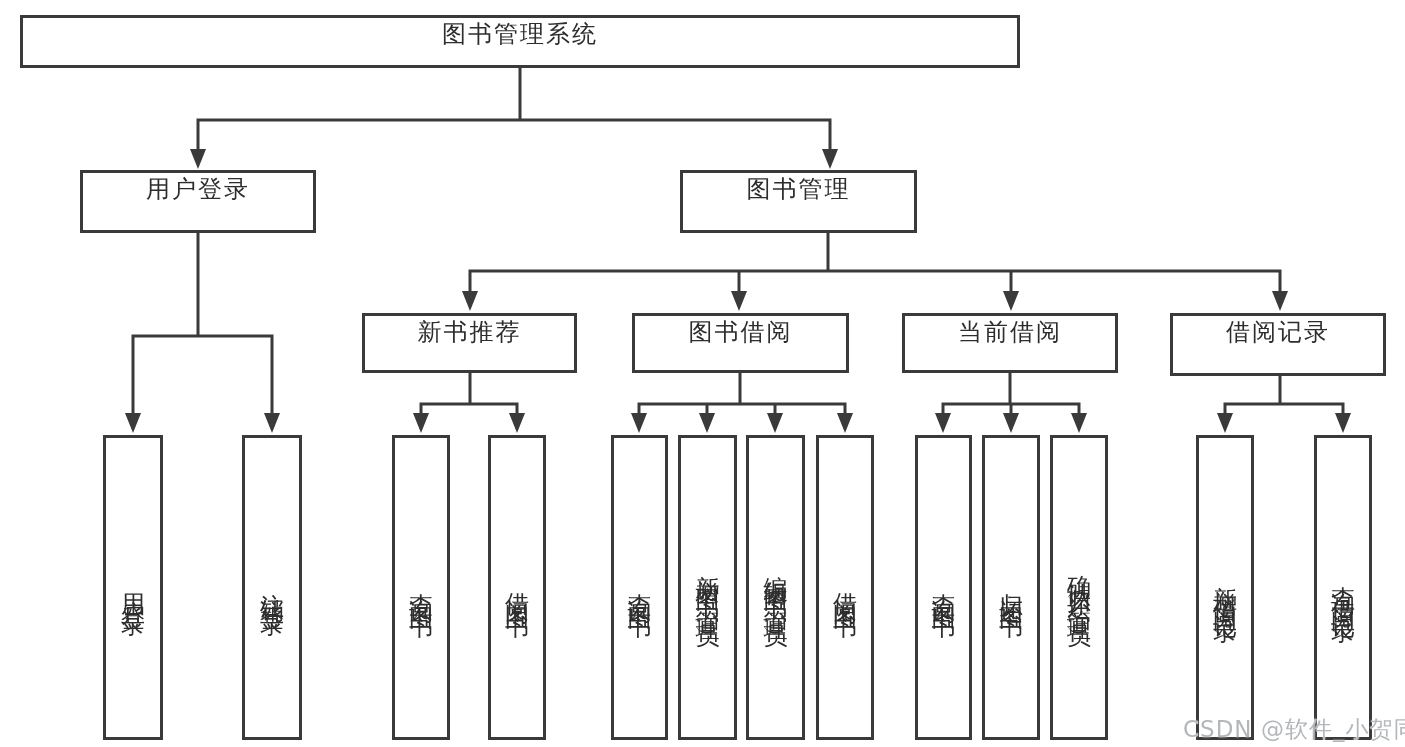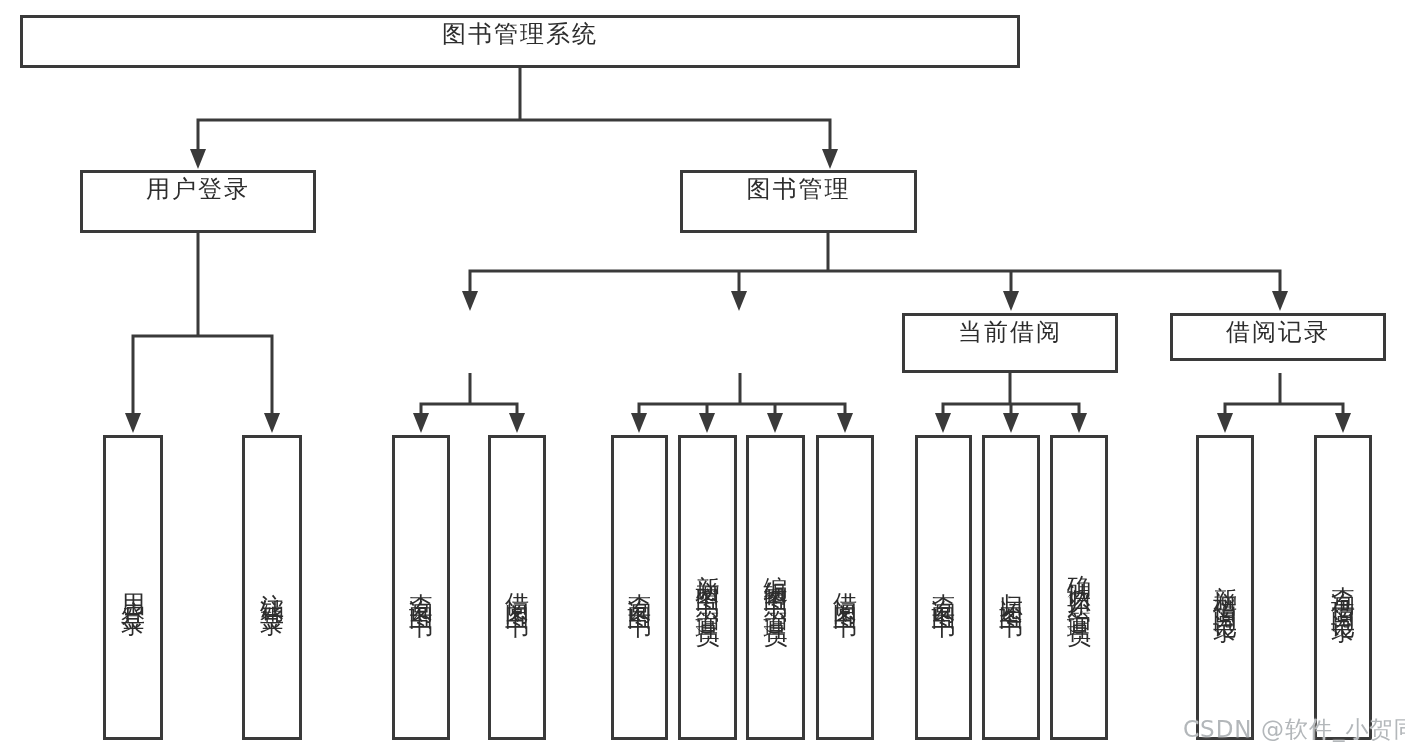--- a/index.html
+++ b/index.html
@@ -107,24 +107,30 @@
     <span>图书管理系统</span>
   </div>
 
   <div class="node" style="left:80px;top:170px;width:236px;height:63px;">
     <span>用户登录</span>
   </div>
   <div class="node" style="left:680px;top:170px;width:237px;height:63px;">
     <span>图书管理</span>
   </div>
 
+  <div class="node" style="left:362px;top:313px;width:215px;height:60px;">
+    <span>新书推荐</span>
+  </div>
+  <div class="node" style="left:632px;top:313px;width:217px;height:60px;">
+    <span>图书借阅</span>
+  </div>
   <div class="node" style="left:902px;top:313px;width:216px;height:60px;">
     <span>当前借阅</span>
   </div>
-  <div class="node" style="left:1170px;top:313px;width:216px;height:48px;">
+  <div class="node" style="left:1170px;top:313px;width:216px;height:63px;">
     <span>借阅记录</span>
   </div>
 
   <div class="leaf" style="left:103px;width:60px;">
     <span class="vtext">用户登录</span>
   </div>
   <div class="leaf" style="left:242px;width:60px;">
     <span class="vtext">注销登录</span>
   </div>
 

